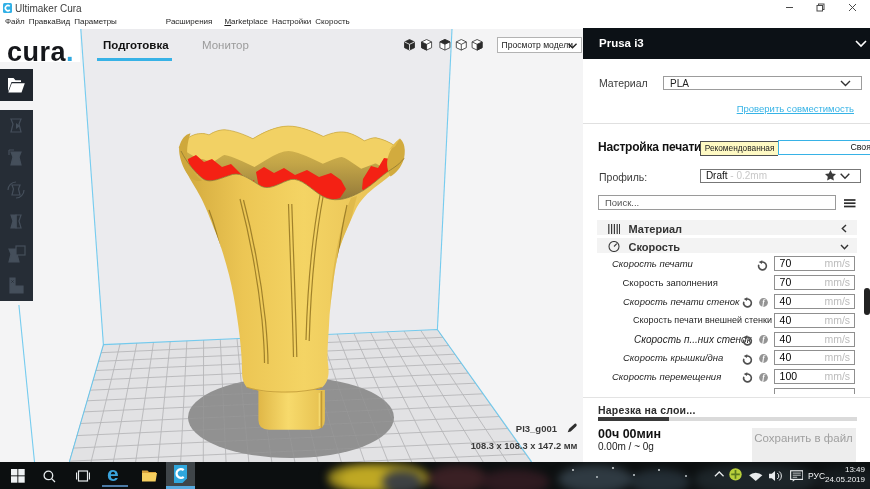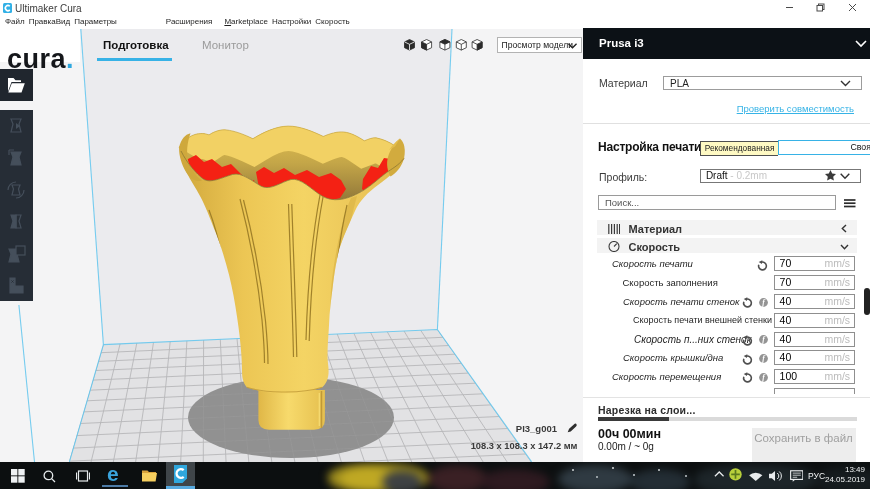--- a/index.html
+++ b/index.html
@@ -208,21 +208,21 @@
     <rect x="37" y="5.5" width="5.5" height="5.5" fill="#fff"></rect>
     <line x1="69" y1="4" x2="76" y2="11"></line>
     <line x1="76" y1="4" x2="69" y2="11"></line>
   </g>
 </svg>
 <div class="ab" style="left:5px;top:17px;font-size:8px;color:#1f1f1f;white-space:nowrap;">
 <span style="margin-right:4px;">Файл</span><span style="">Правка</span><span style="margin-right:4px;">Вид</span><span style="margin-right:4px;">Параметры</span><span style="margin-right:12px;padding-left:45px;">Расширения</span><span style="margin-right:4px;"><span style="text-decoration:underline;">M</span>arketplace</span><span style="margin-right:4px;">Настройки</span><span>Скорость</span>
 </div>
 
 <div class="ab" style="left:0;top:29px;width:80px;height:33px;background:#fff;"></div>
-<div class="ab" style="left:7px;top:44px;font-size:27px;font-weight:bold;color:#15171b;letter-spacing:0.5px;">cura<span style="color:#2ea8e0;">.</span></div>
+<div class="ab" style="left:7px;top:37px;font-size:27px;font-weight:bold;color:#15171b;letter-spacing:0.5px;">cura<span style="color:#2ea8e0;">.</span></div>
 <div class="ab" style="left:103px;top:39px;font-size:11.5px;font-weight:bold;color:#111;">Подготовка</div>
 <div class="ab" style="left:97px;top:57.5px;width:75px;height:3px;background:#37b2e6;"></div>
 <div class="ab" style="left:202px;top:39px;font-size:11.5px;color:#9b9b9b;">Монитор</div>
 
 <svg class="ab" style="left:403.5px;top:39.3px;" width="80" height="12" viewBox="0 0 80 12">
   <g stroke="#2b2b2b" stroke-width="0.8">
     <g transform="translate(0.5,0.5)">
         <path d="M5,0 L10,2.4 L10,8.2 L5,10.6 L0,8.2 L0,2.4 Z" fill="#2b2b2b"></path>
         <path d="M0,2.4 L5,4.8 L10,2.4 M5,4.8 L5,10.6" stroke="#fff" fill="none"></path>
       </g>

